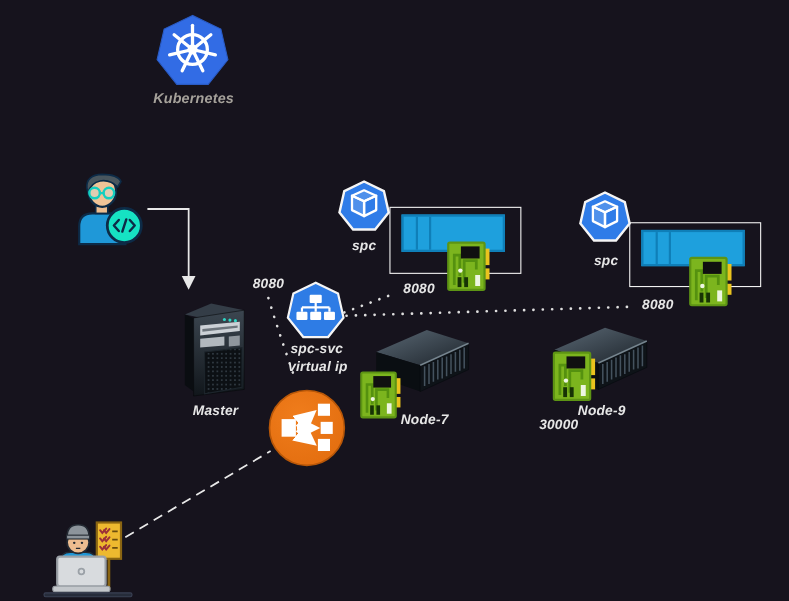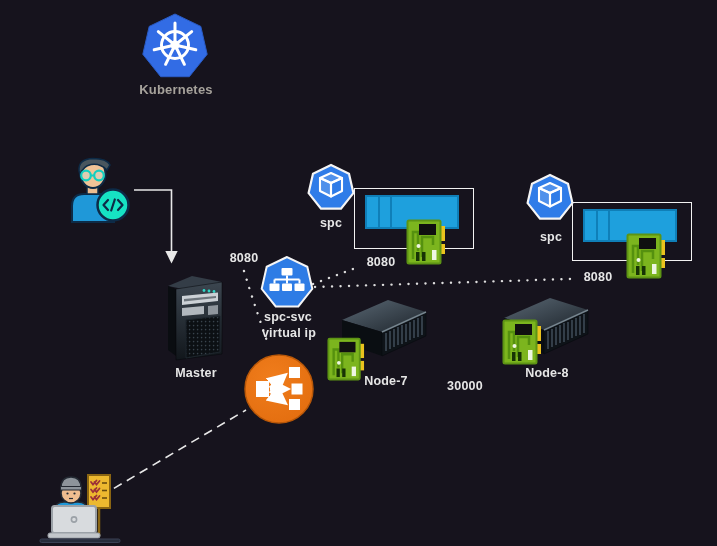--- a/index.html
+++ b/index.html
@@ -1,20 +1,20 @@
 <!DOCTYPE html>
 <html><head>
 <meta charset="utf-8">
 <style>
   html,body{margin:0;padding:0;background:#16131d;}
   #canvas{position:relative;width:717px;height:546px;background:#16131d;overflow:hidden;
           font-family:"Liberation Sans",sans-serif;}
   .abs{position:absolute;}
   .lbl{position:absolute;transform:translateX(-50%);font-weight:bold;font-size:12.5px;
-       color:#e6e6e6;white-space:nowrap;letter-spacing:.2px;}
+       color:#e6e6e6;white-space:nowrap;letter-spacing:.2px;font-style:italic;}
   .lbl-muted{color:#a6a29b;font-size:13px;}
   .pod-box{position:absolute;border:1.5px solid #f2f2f2;background:transparent;}
   .container-bar{position:absolute;left:10px;top:6px;background:#1ea0dd;border:2px solid #0f7fb8;}
   .bar-div{position:absolute;top:0;width:2px;height:100%;background:#0f7fb8;}
   svg{display:block;}
 </style>
 </head>
 <body>
 
 <div id="canvas">
@@ -284,22 +284,22 @@
       <rect x="1.5" y="1.5" width="33" height="43" rx="1.5" fill="#7cb51e" stroke="#5d9414" stroke-width="2"></rect>
       <path d="M7,40 V13 H12 V32" fill="none" stroke="#55910f" stroke-width="2.5"></path>
       <path d="M16,38 V18 H27 V26" fill="none" stroke="#55910f" stroke-width="2.5"></path>
       <rect x="13" y="5" width="17" height="11" fill="#101010"></rect>
       <circle cx="12.5" cy="27" r="2" fill="#eef6e2"></circle>
       <rect x="10" y="33" width="3.5" height="9" fill="#173305"></rect>
       <rect x="16" y="33" width="3.5" height="9" fill="#173305"></rect>
       <rect x="26" y="31" width="4.5" height="10" fill="#eef6e2"></rect>
     </svg>
   </div>
-  <div class="lbl" style="left:547px;top:366px">Node-8</div>
-  <div class="lbl" style="left:465px;top:379px">30000</div>
+  <div class="lbl" style="left:547px;top:366px">Node-9</div>
+  <div class="lbl" style="left:508px;top:379px">30000</div>
 
   <div class="abs" style="left:38px;top:462px">
     <svg width="118" height="82" viewBox="0 0 118 82">
       <g>
         <line x1="61" y1="46" x2="61" y2="74" stroke="#8a6512" stroke-width="2.5"></line>
         <rect x="50" y="13" width="22" height="33" fill="#edb92f" stroke="#8a6512" stroke-width="2"></rect>
         <g stroke="#9c3138" stroke-width="1.8" fill="none" stroke-linecap="round">
           <path d="M53,20 l2,2.5 3.5,-4"></path>
             <path d="M56.5,20 l2,2.5 3,-3.5"></path>
           <path d="M53,27.5 l2,2.5 3.5,-4"></path>

